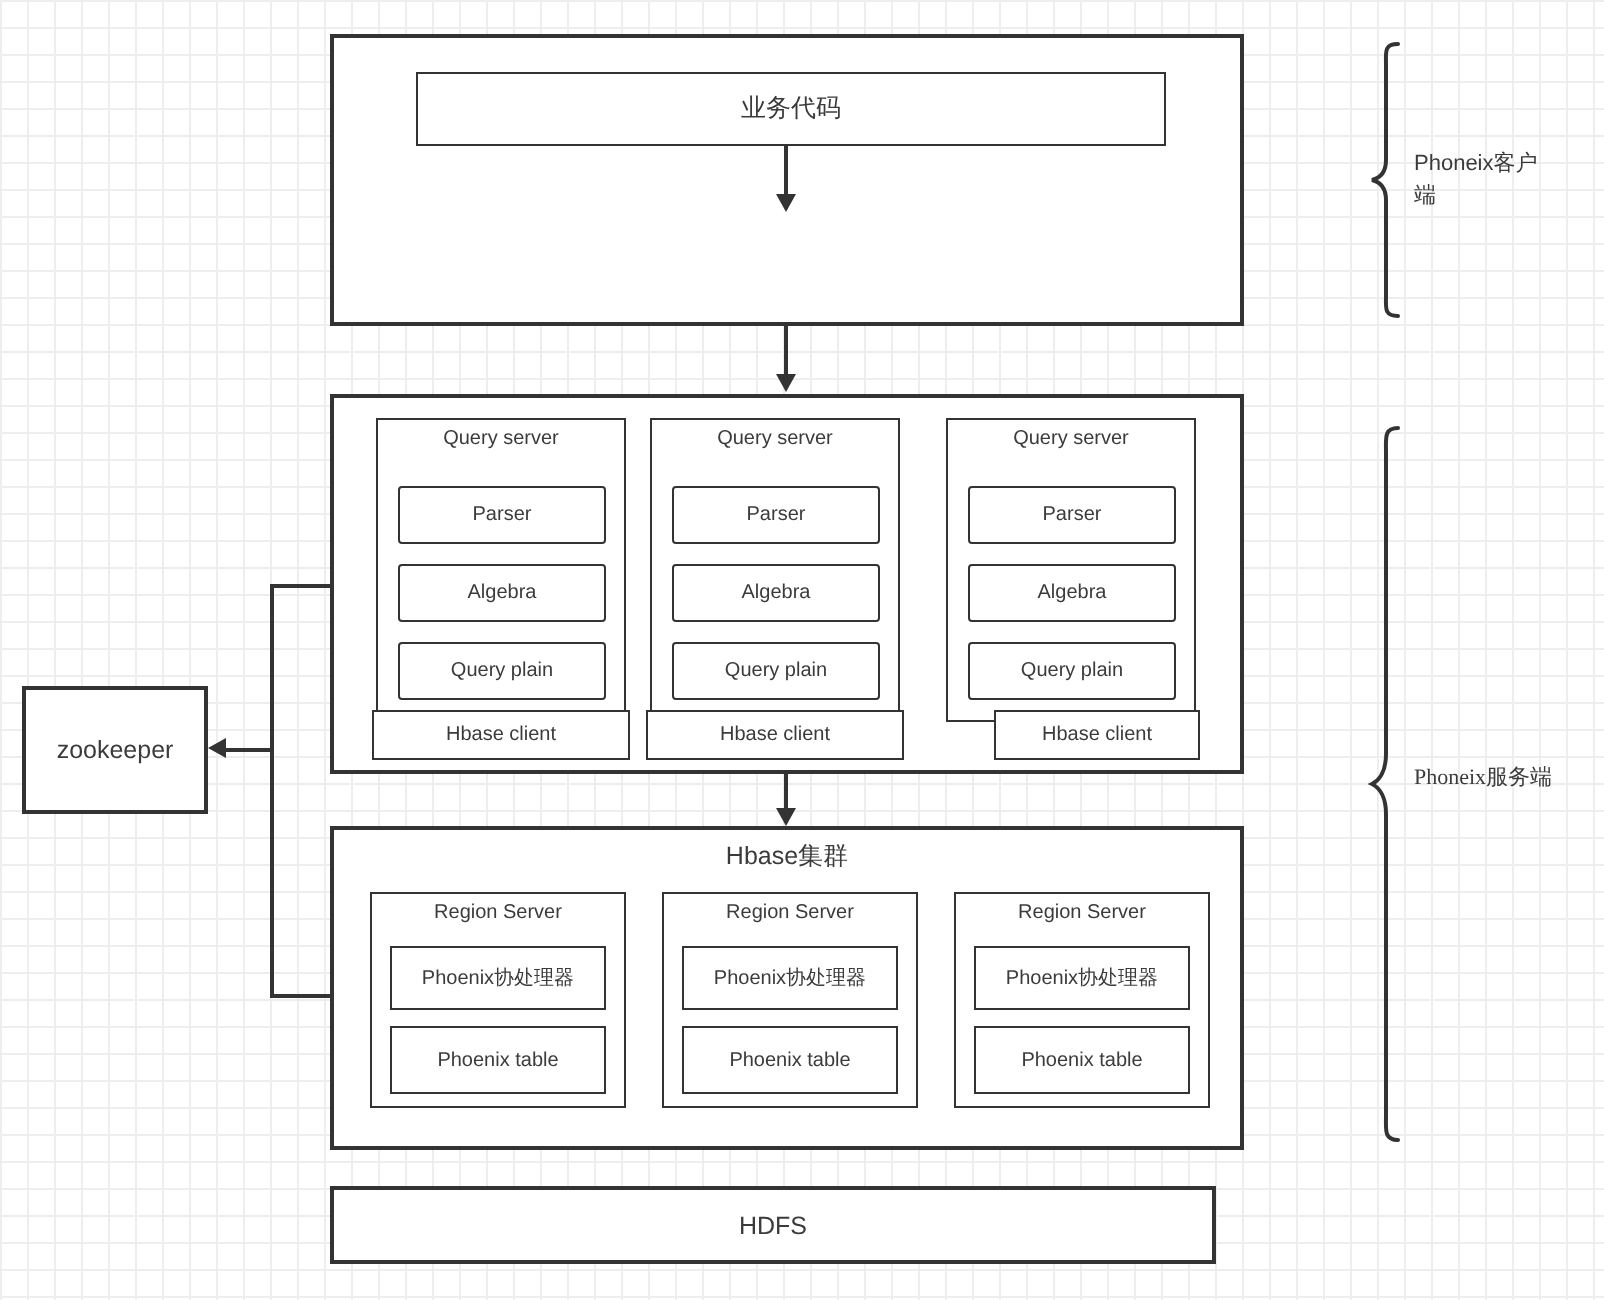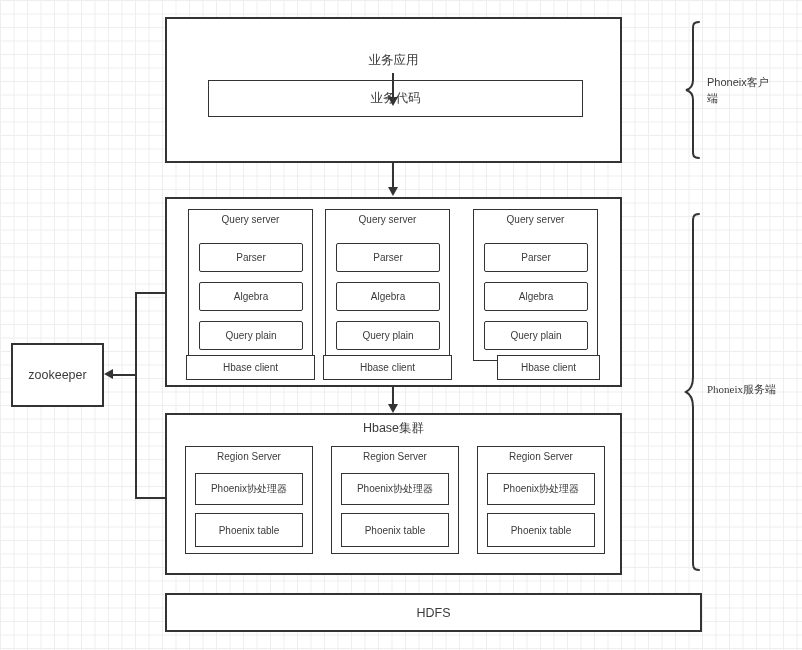--- a/index.html
+++ b/index.html
@@ -110,21 +110,21 @@
 </style>
 </head>
 <body>
 
 <div id="canvas">
 
   <div class="box" style="left:165px; top:17px; width:457px; height:146px;">
     <div class="lbl t12" style="top:5px;margin-top:28px;">业务应用</div>
   </div>
 
-  <div class="box box-thin ctr t12" style="left:208px; top:36px; width:375px; height:37px;margin-top:44px;">业务代码</div>
+  <div class="box box-thin ctr t12" style="left:208px; top:36px; width:375px; height:37px;">业务代码</div>
 
 
   <div class="vline" style="left:392px; top:73px; height:26px;"></div>
   <div class="arrow-down" style="left:388px; top:97px;"></div>
 
   <div class="vline" style="left:392px; top:163px; height:26px;"></div>
   <div class="arrow-down" style="left:388px; top:187px;"></div>
 
   <div class="box" style="left:165px; top:197px; width:457px; height:190px;"></div>
 
@@ -170,21 +170,21 @@
   </div>
   <div class="box box-thin ctr t115" style="left:341px; top:473px; width:108px; height:32px;">Phoenix协处理器</div>
   <div class="box box-thin ctr t115" style="left:341px; top:513px; width:108px; height:34px;">Phoenix table</div>
 
   <div class="box box-thin" style="left:477px; top:446px; width:128px; height:108px;">
     <div class="lbl t115" style="top:4px;">Region Server</div>
   </div>
   <div class="box box-thin ctr t115" style="left:487px; top:473px; width:108px; height:32px;">Phoenix协处理器</div>
   <div class="box box-thin ctr t115" style="left:487px; top:513px; width:108px; height:34px;">Phoenix table</div>
 
-  <div class="box ctr t12" style="left:165px; top:593px; width:537px; height:39px;">HDFS</div>
+  <div class="box ctr t12" style="left:165px; top:593px; width:443px; height:39px;">HDFS</div>
 
   <div class="box ctr t12" style="left:11px; top:343px; width:93px; height:64px;">zookeeper</div>
 
   <div class="vline" style="left:135px; top:292px; height:207px;"></div>
   <div class="hline" style="left:135px; top:292px; width:31px;"></div>
   <div class="hline" style="left:135px; top:497px; width:31px;"></div>
   <div class="hline" style="left:113px; top:374px; width:24px;"></div>
   <div class="arrow-left" style="left:104px; top:369px;"></div>
 
   <div class="brace-wrap" style="left:684px; top:20px; width:18px; height:140px;">

